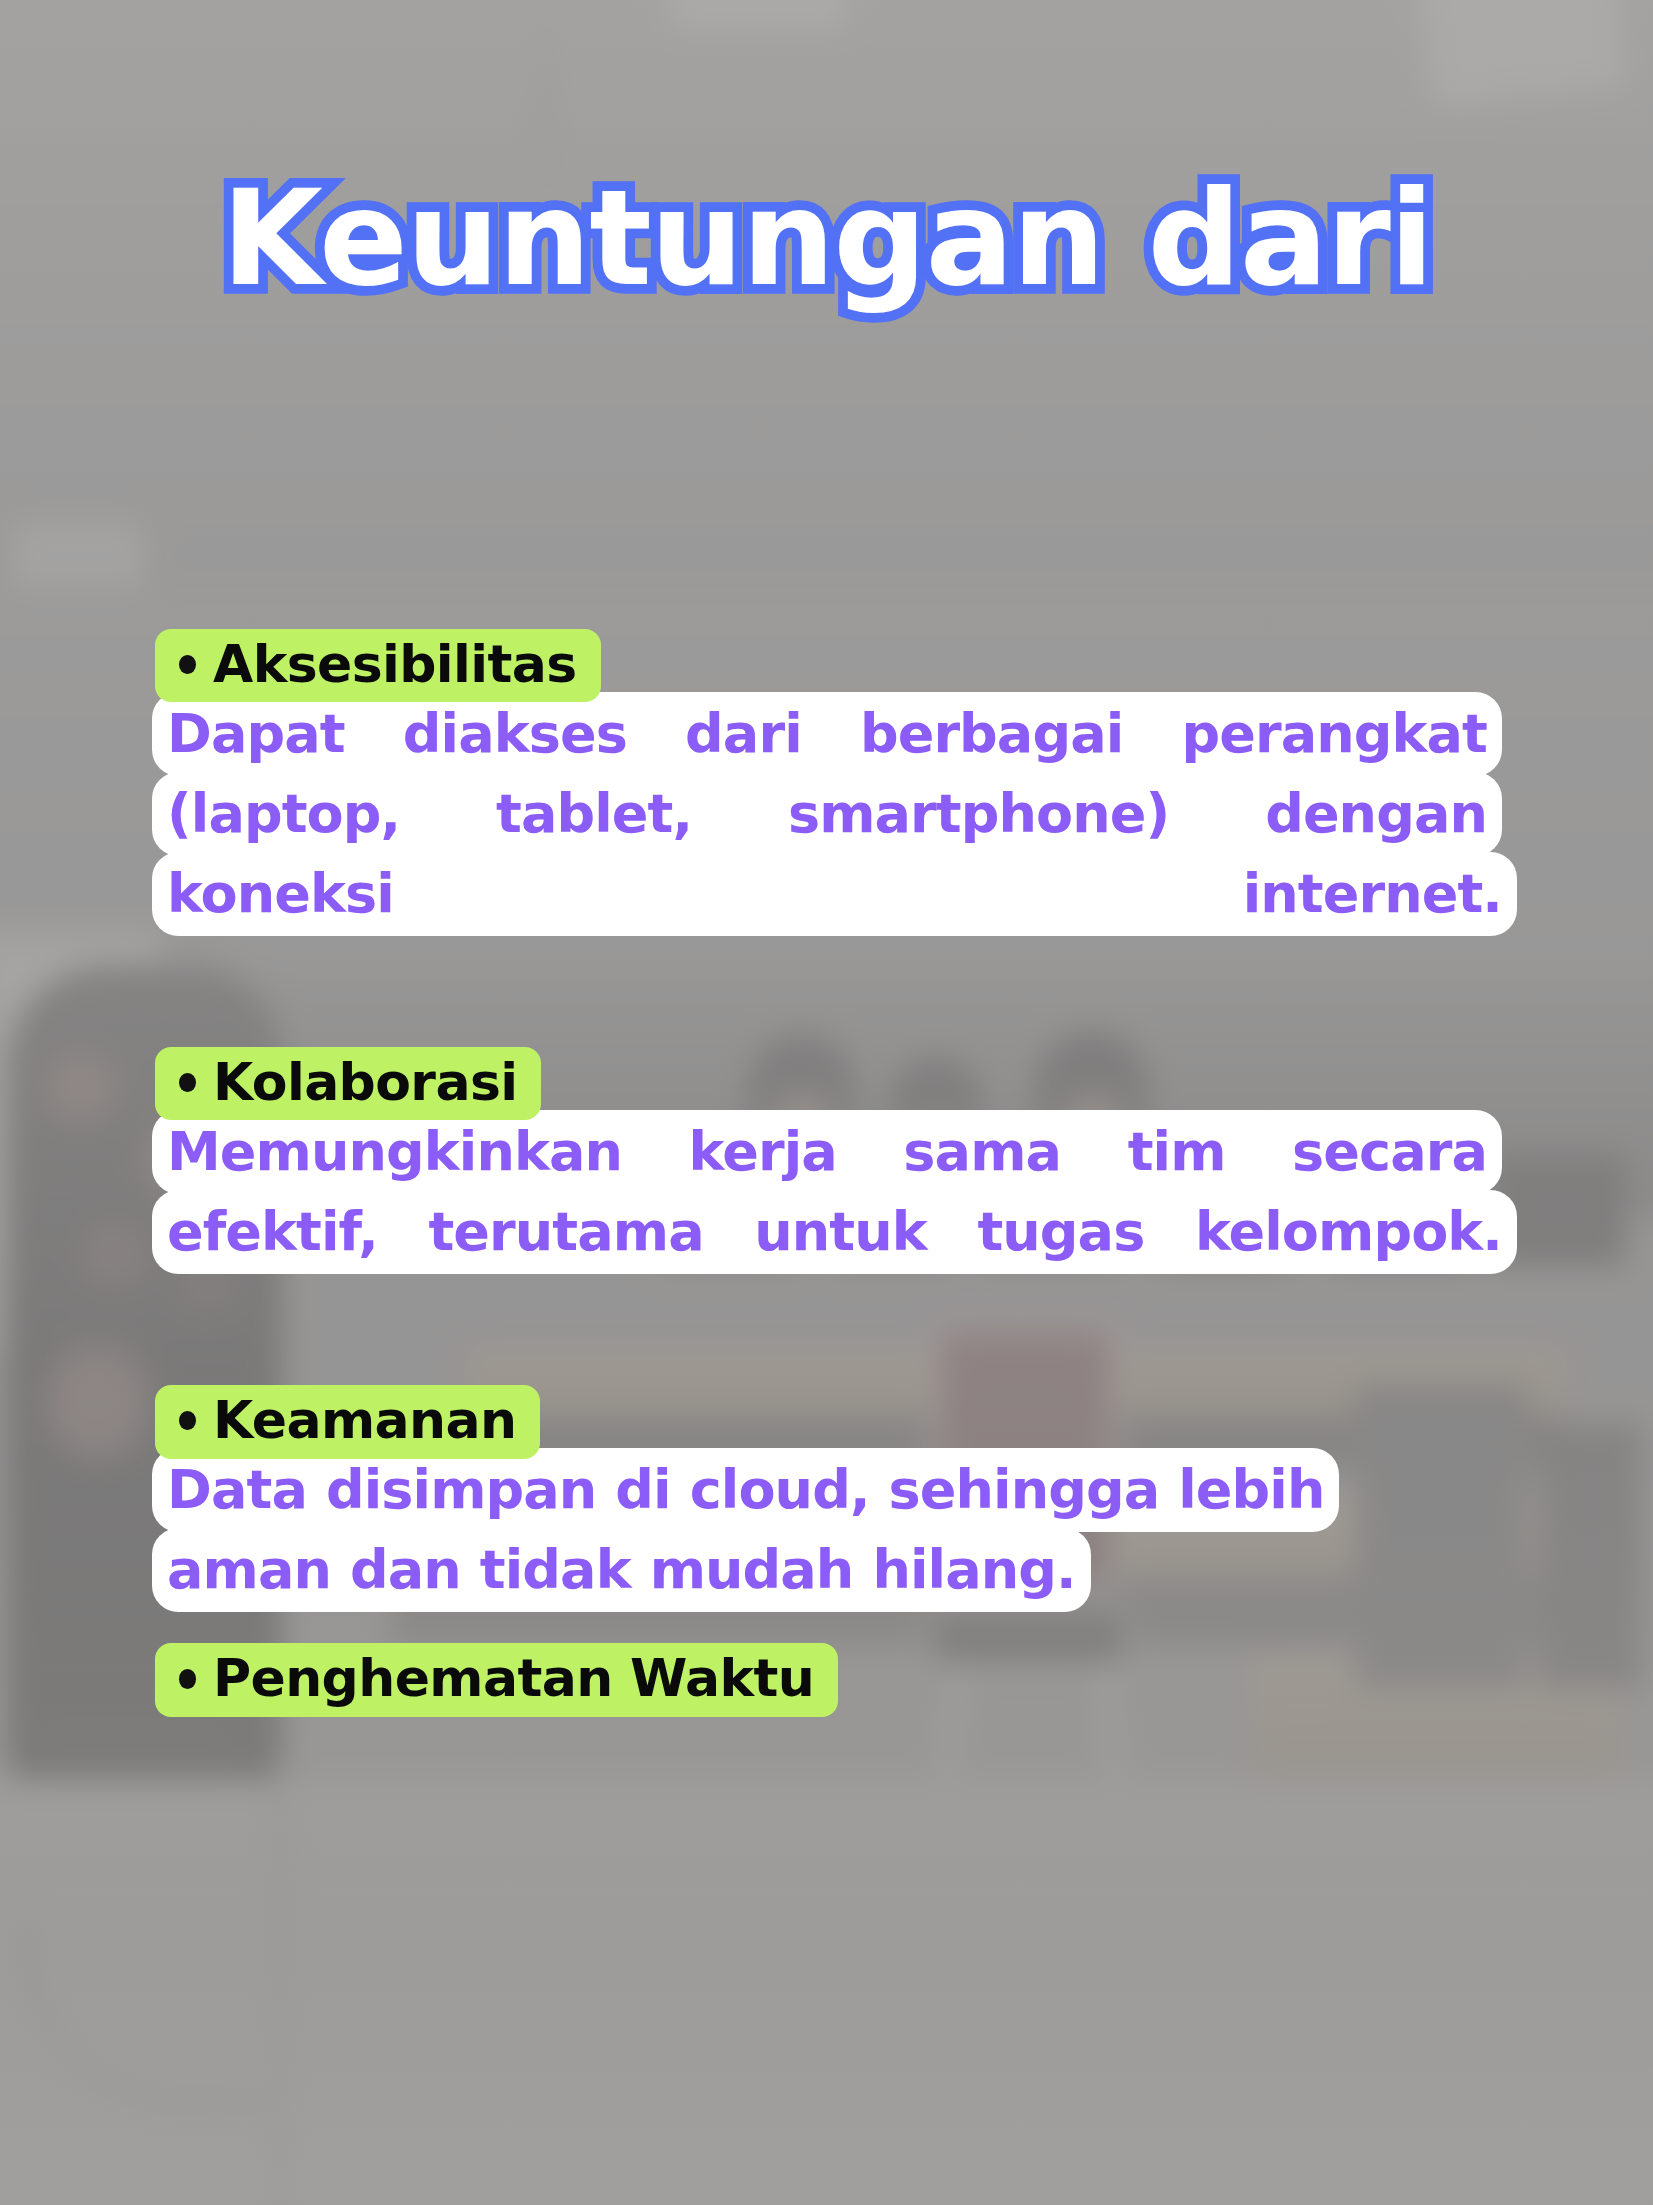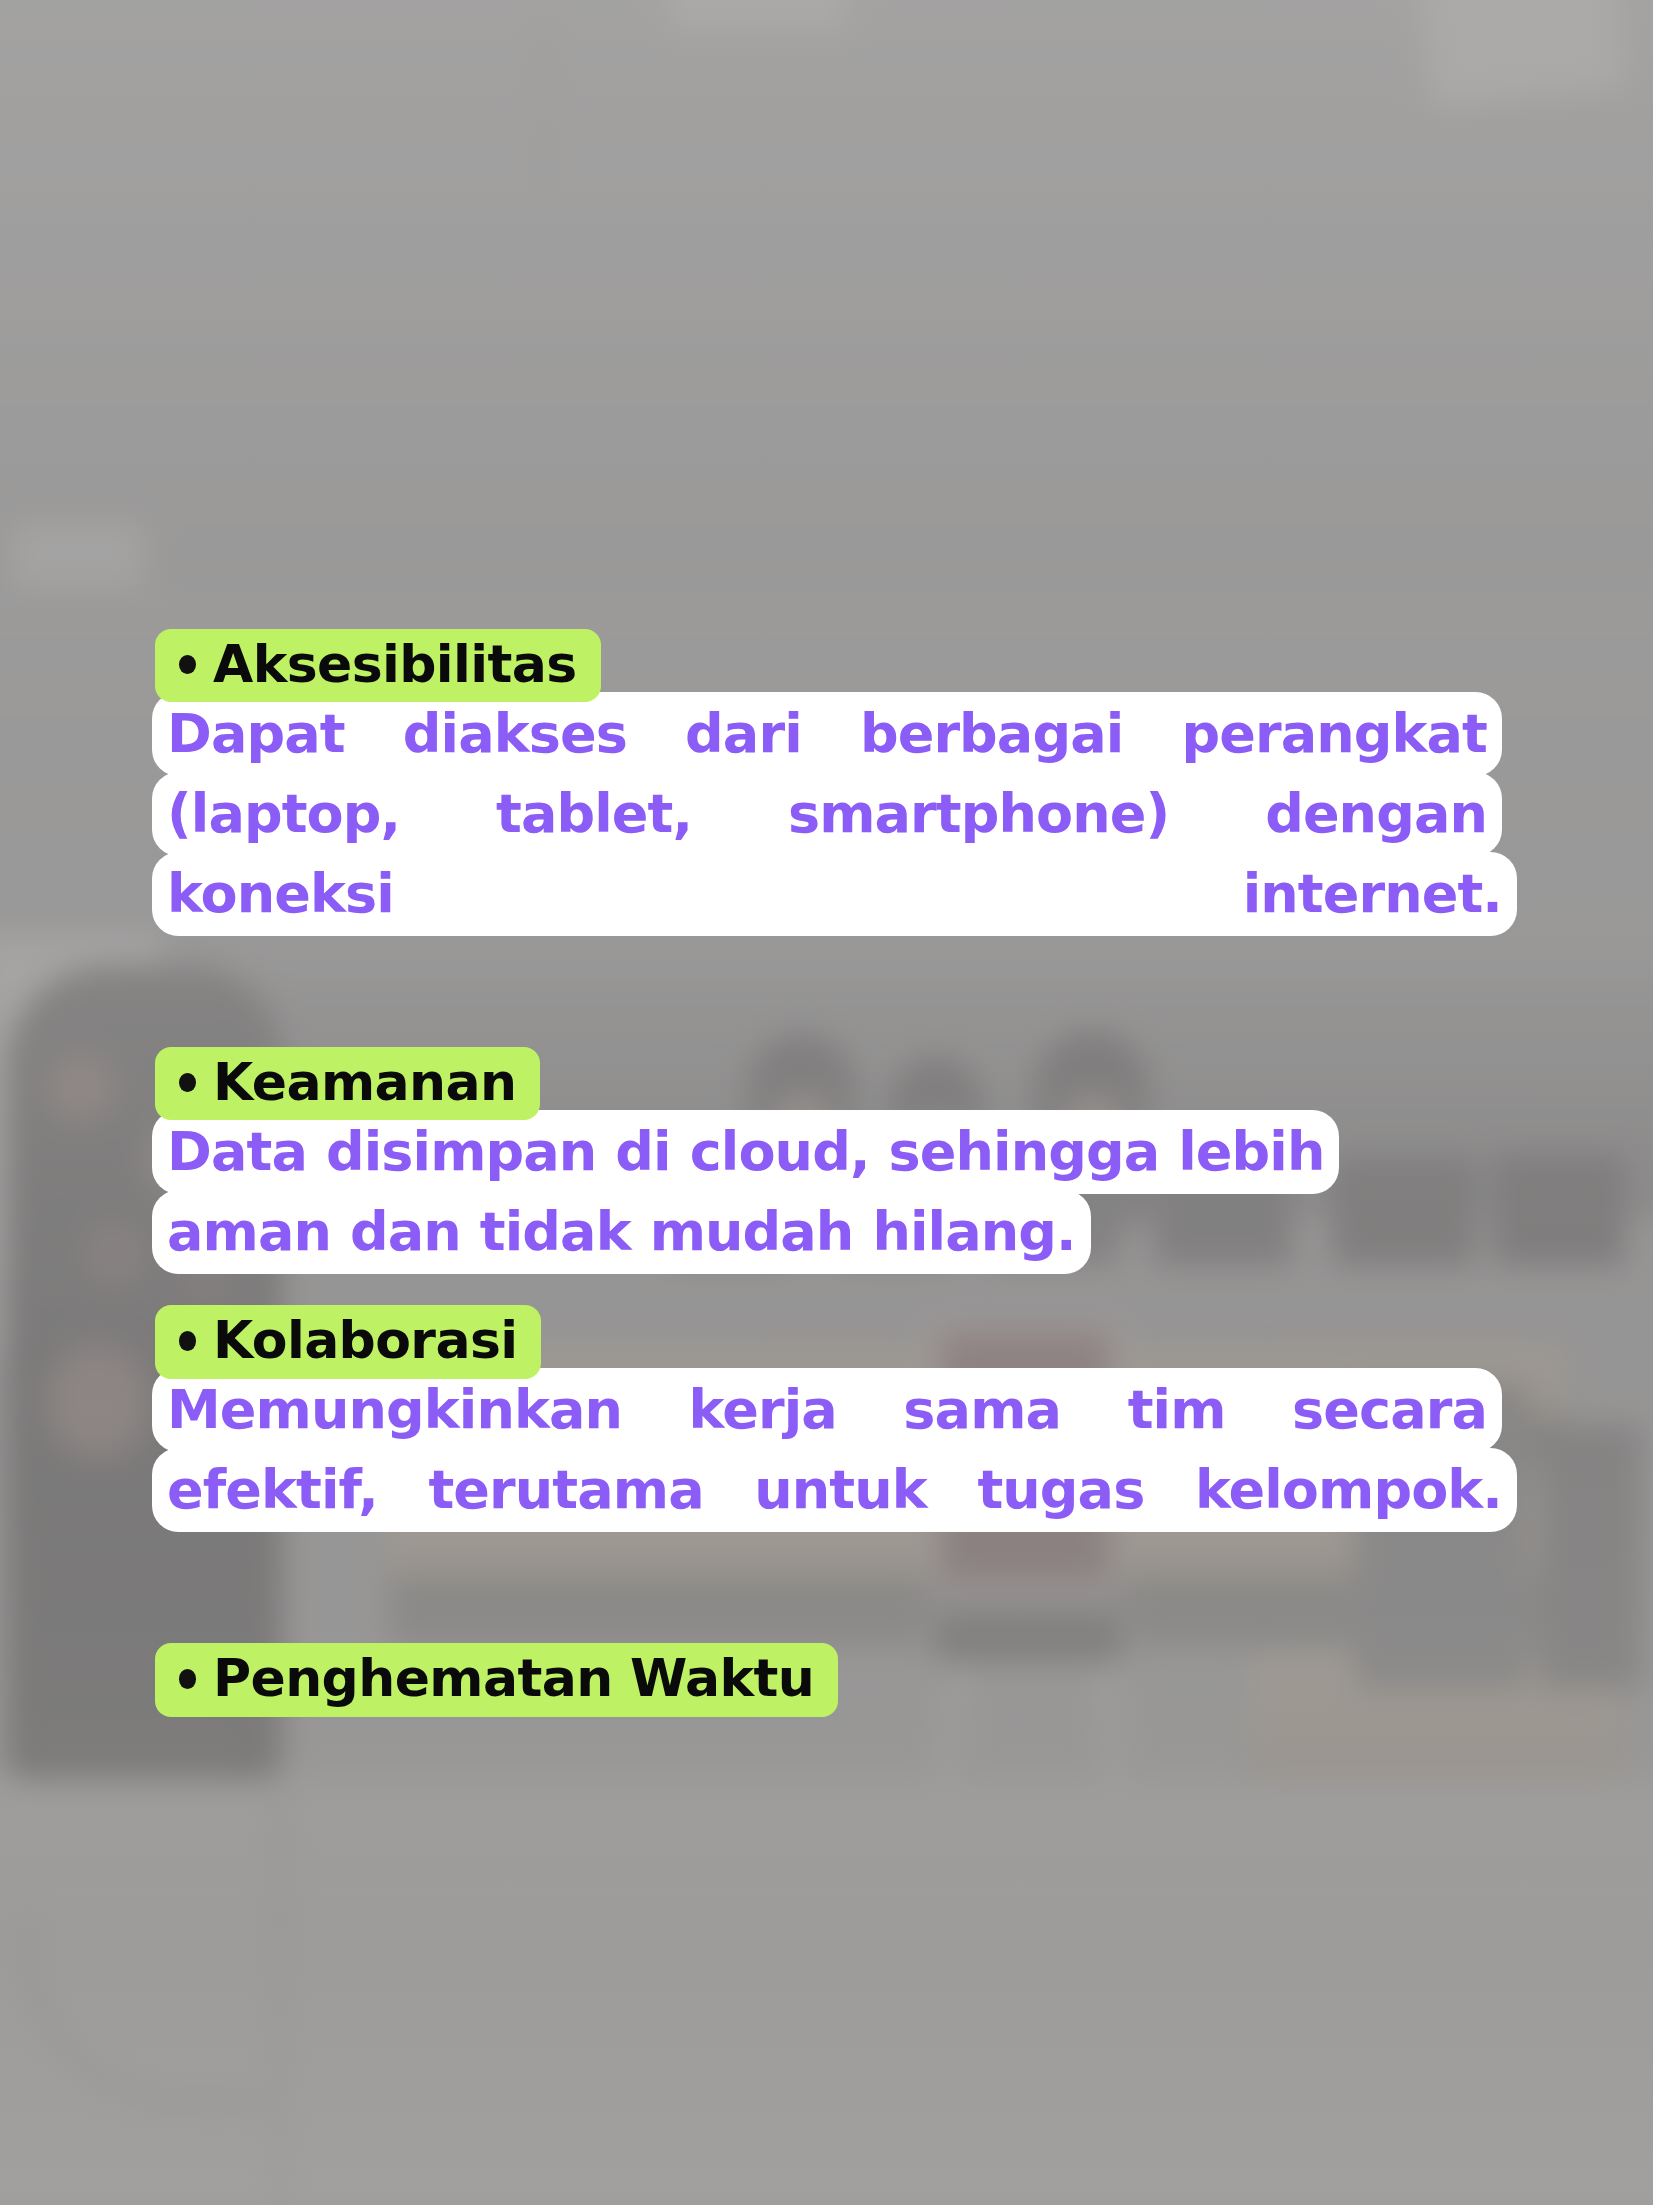--- a/index.html
+++ b/index.html
@@ -291,57 +291,58 @@
     <div class="ph ph-floor-line"></div>
     <div class="ph ph-cable"></div>
   </div>
 
   <div class="wash"></div>
   <div class="wash2"></div>
 
   <div class="content">
 
     <div class="title-wrap">
+      <span class="title-line l1">Keuntungan dari</span>
     </div>
 
     <div class="blocks">
 
       <div class="block">
         <div class="chip">
           <div class="chip-row">
             <span class="bullet"></span>
             <span class="chip-text">Aksesibilitas</span>
           </div>
         </div>
         <div class="body-box">
           <p class="body-text justify"><span class="hl">Dapat diakses dari berbagai perangkat (laptop, tablet, smartphone) dengan koneksi internet.</span></p>
         </div>
       </div>
 
       <div class="block">
         <div class="chip">
           <div class="chip-row">
             <span class="bullet"></span>
-            <span class="chip-text">Keamanan</span>
+            <span class="chip-text">Kolaborasi</span>
           </div>
         </div>
         <div class="body-box">
-          <p class="body-text left"><span class="hl">Data disimpan di cloud, sehingga lebih aman dan tidak mudah hilang.</span></p>
+          <p class="body-text justify"><span class="hl">Memungkinkan kerja sama tim secara efektif, terutama untuk tugas kelompok.</span></p>
         </div>
       </div>
 
       <div class="block">
         <div class="chip">
           <div class="chip-row">
             <span class="bullet"></span>
-            <span class="chip-text">Kolaborasi</span>
+            <span class="chip-text">Keamanan</span>
           </div>
         </div>
         <div class="body-box">
-          <p class="body-text justify"><span class="hl">Memungkinkan kerja sama tim secara efektif, terutama untuk tugas kelompok.</span></p>
+          <p class="body-text left"><span class="hl">Data disimpan di cloud, sehingga lebih aman dan tidak mudah hilang.</span></p>
         </div>
       </div>
 
       <div class="block">
         <div class="chip">
           <div class="chip-row">
             <span class="bullet"></span>
             <span class="chip-text">Penghematan Waktu</span>
           </div>
         </div>

